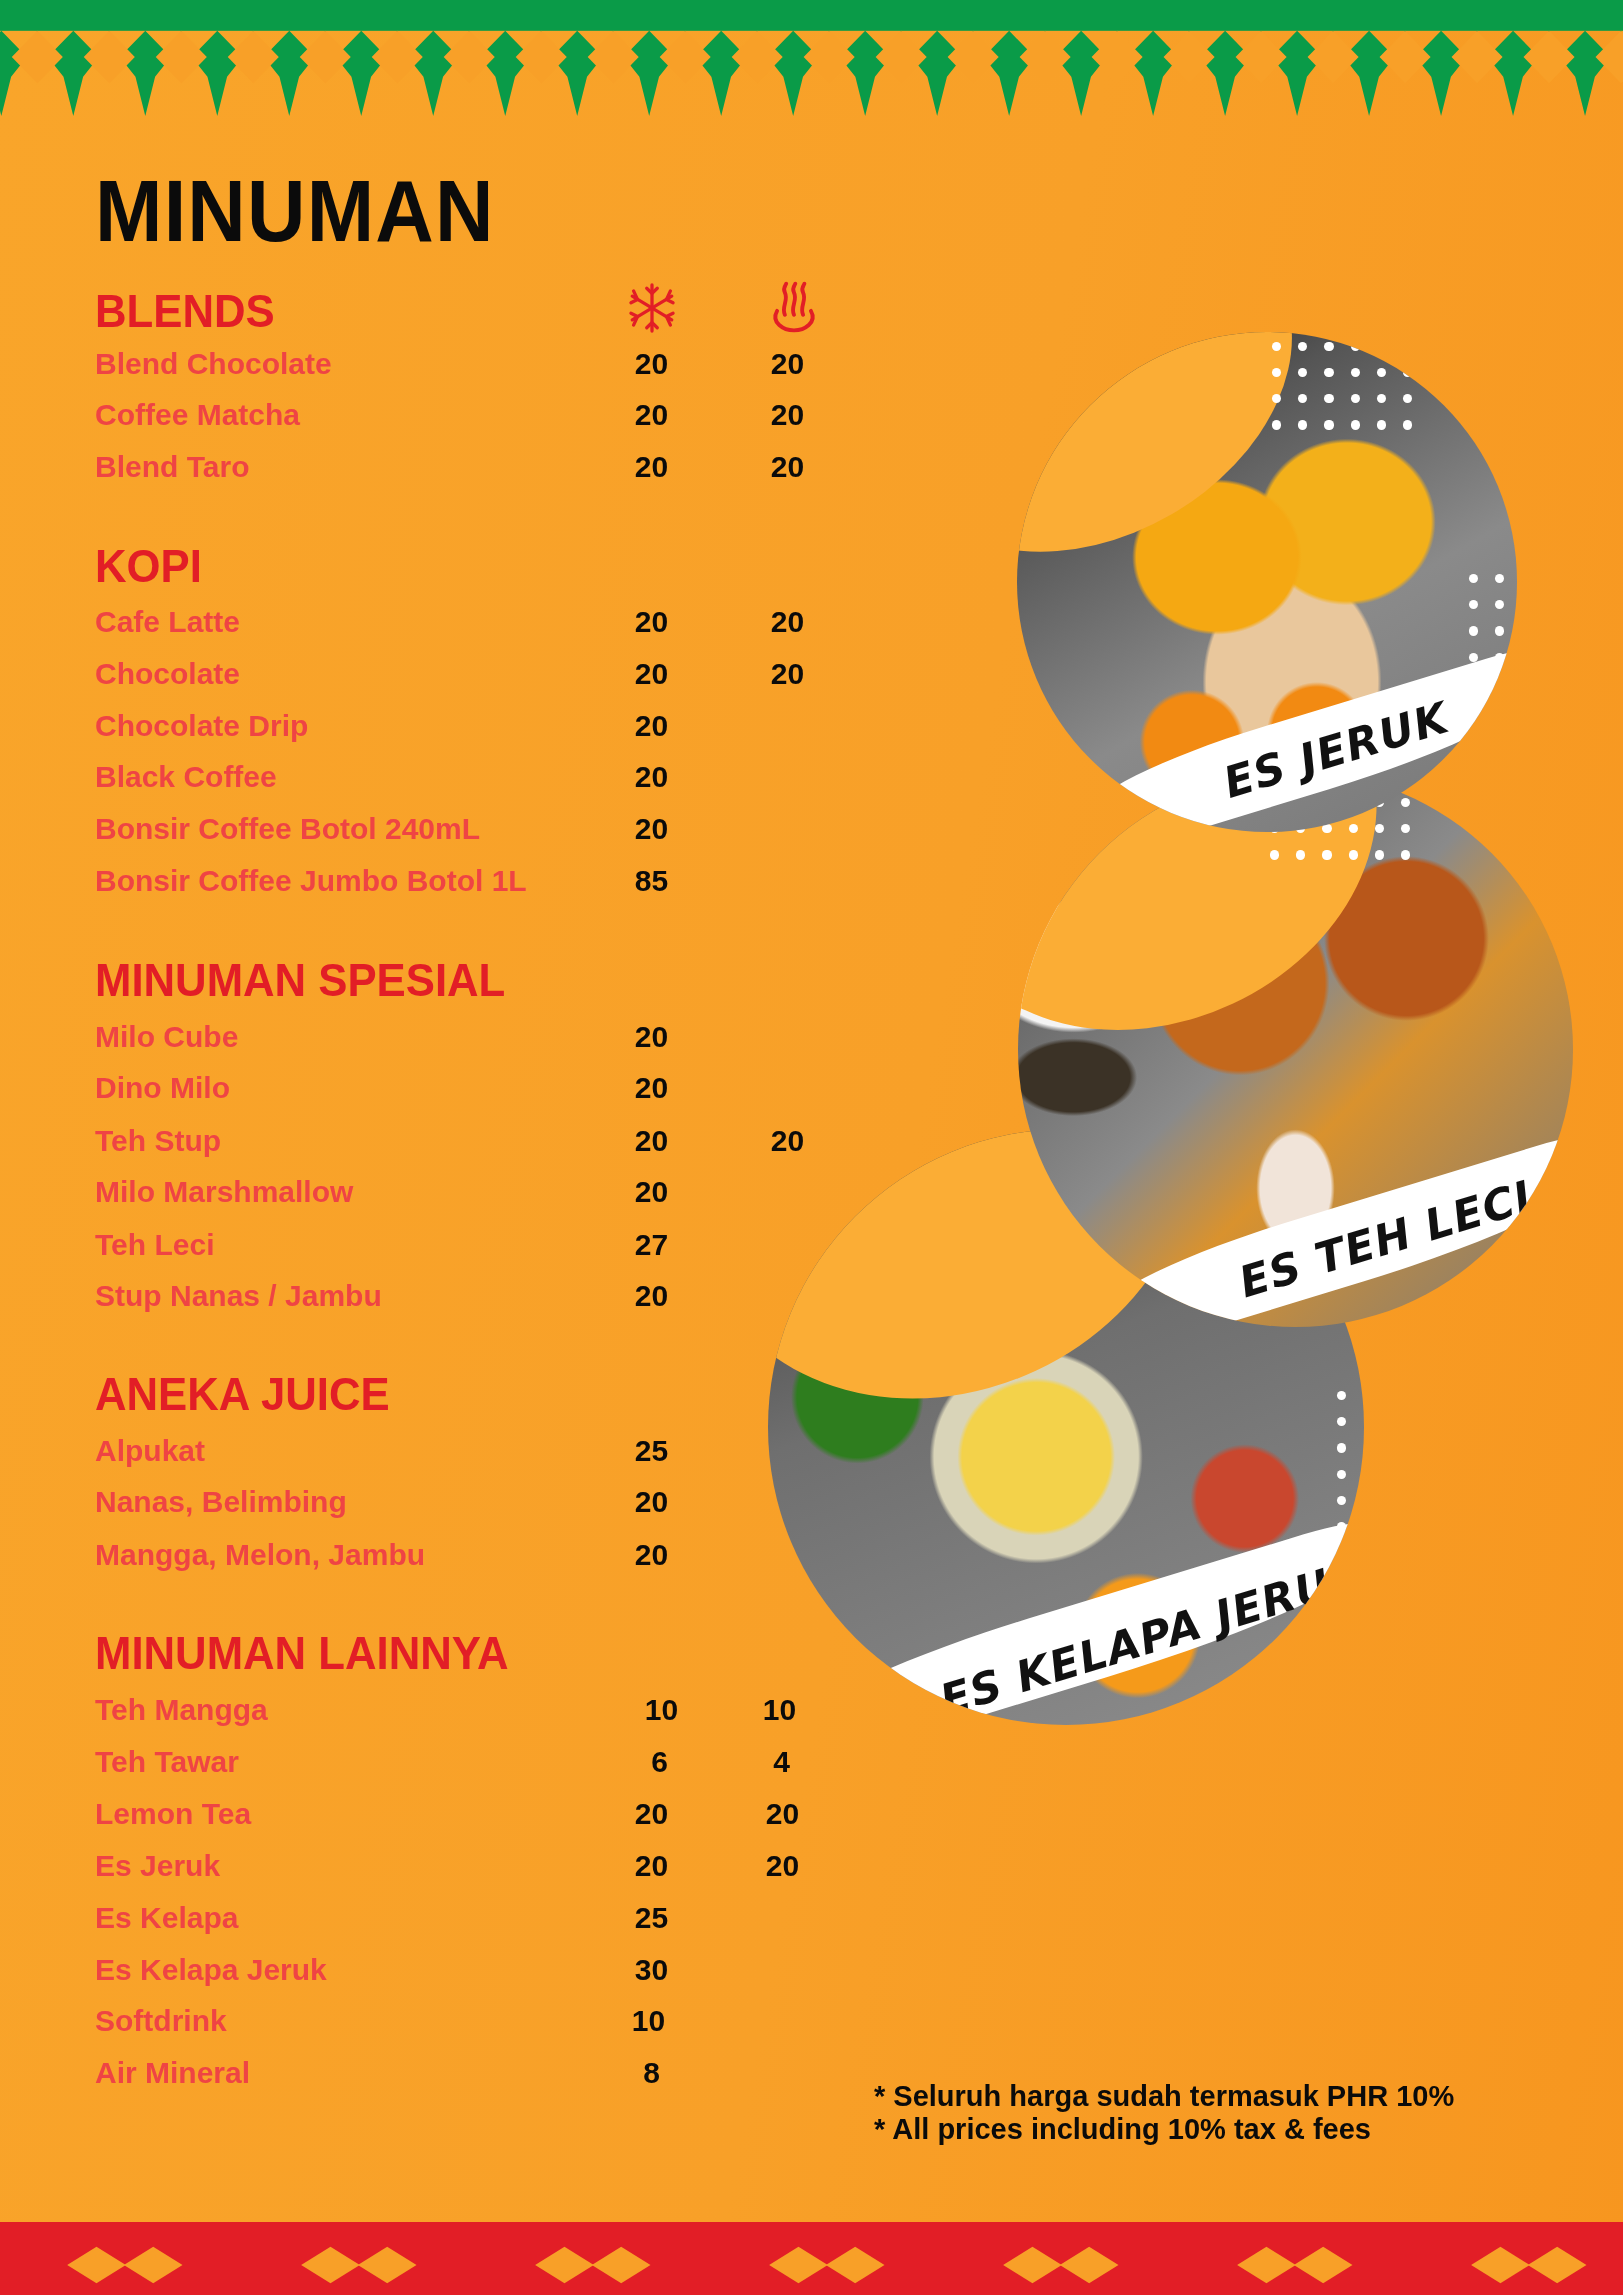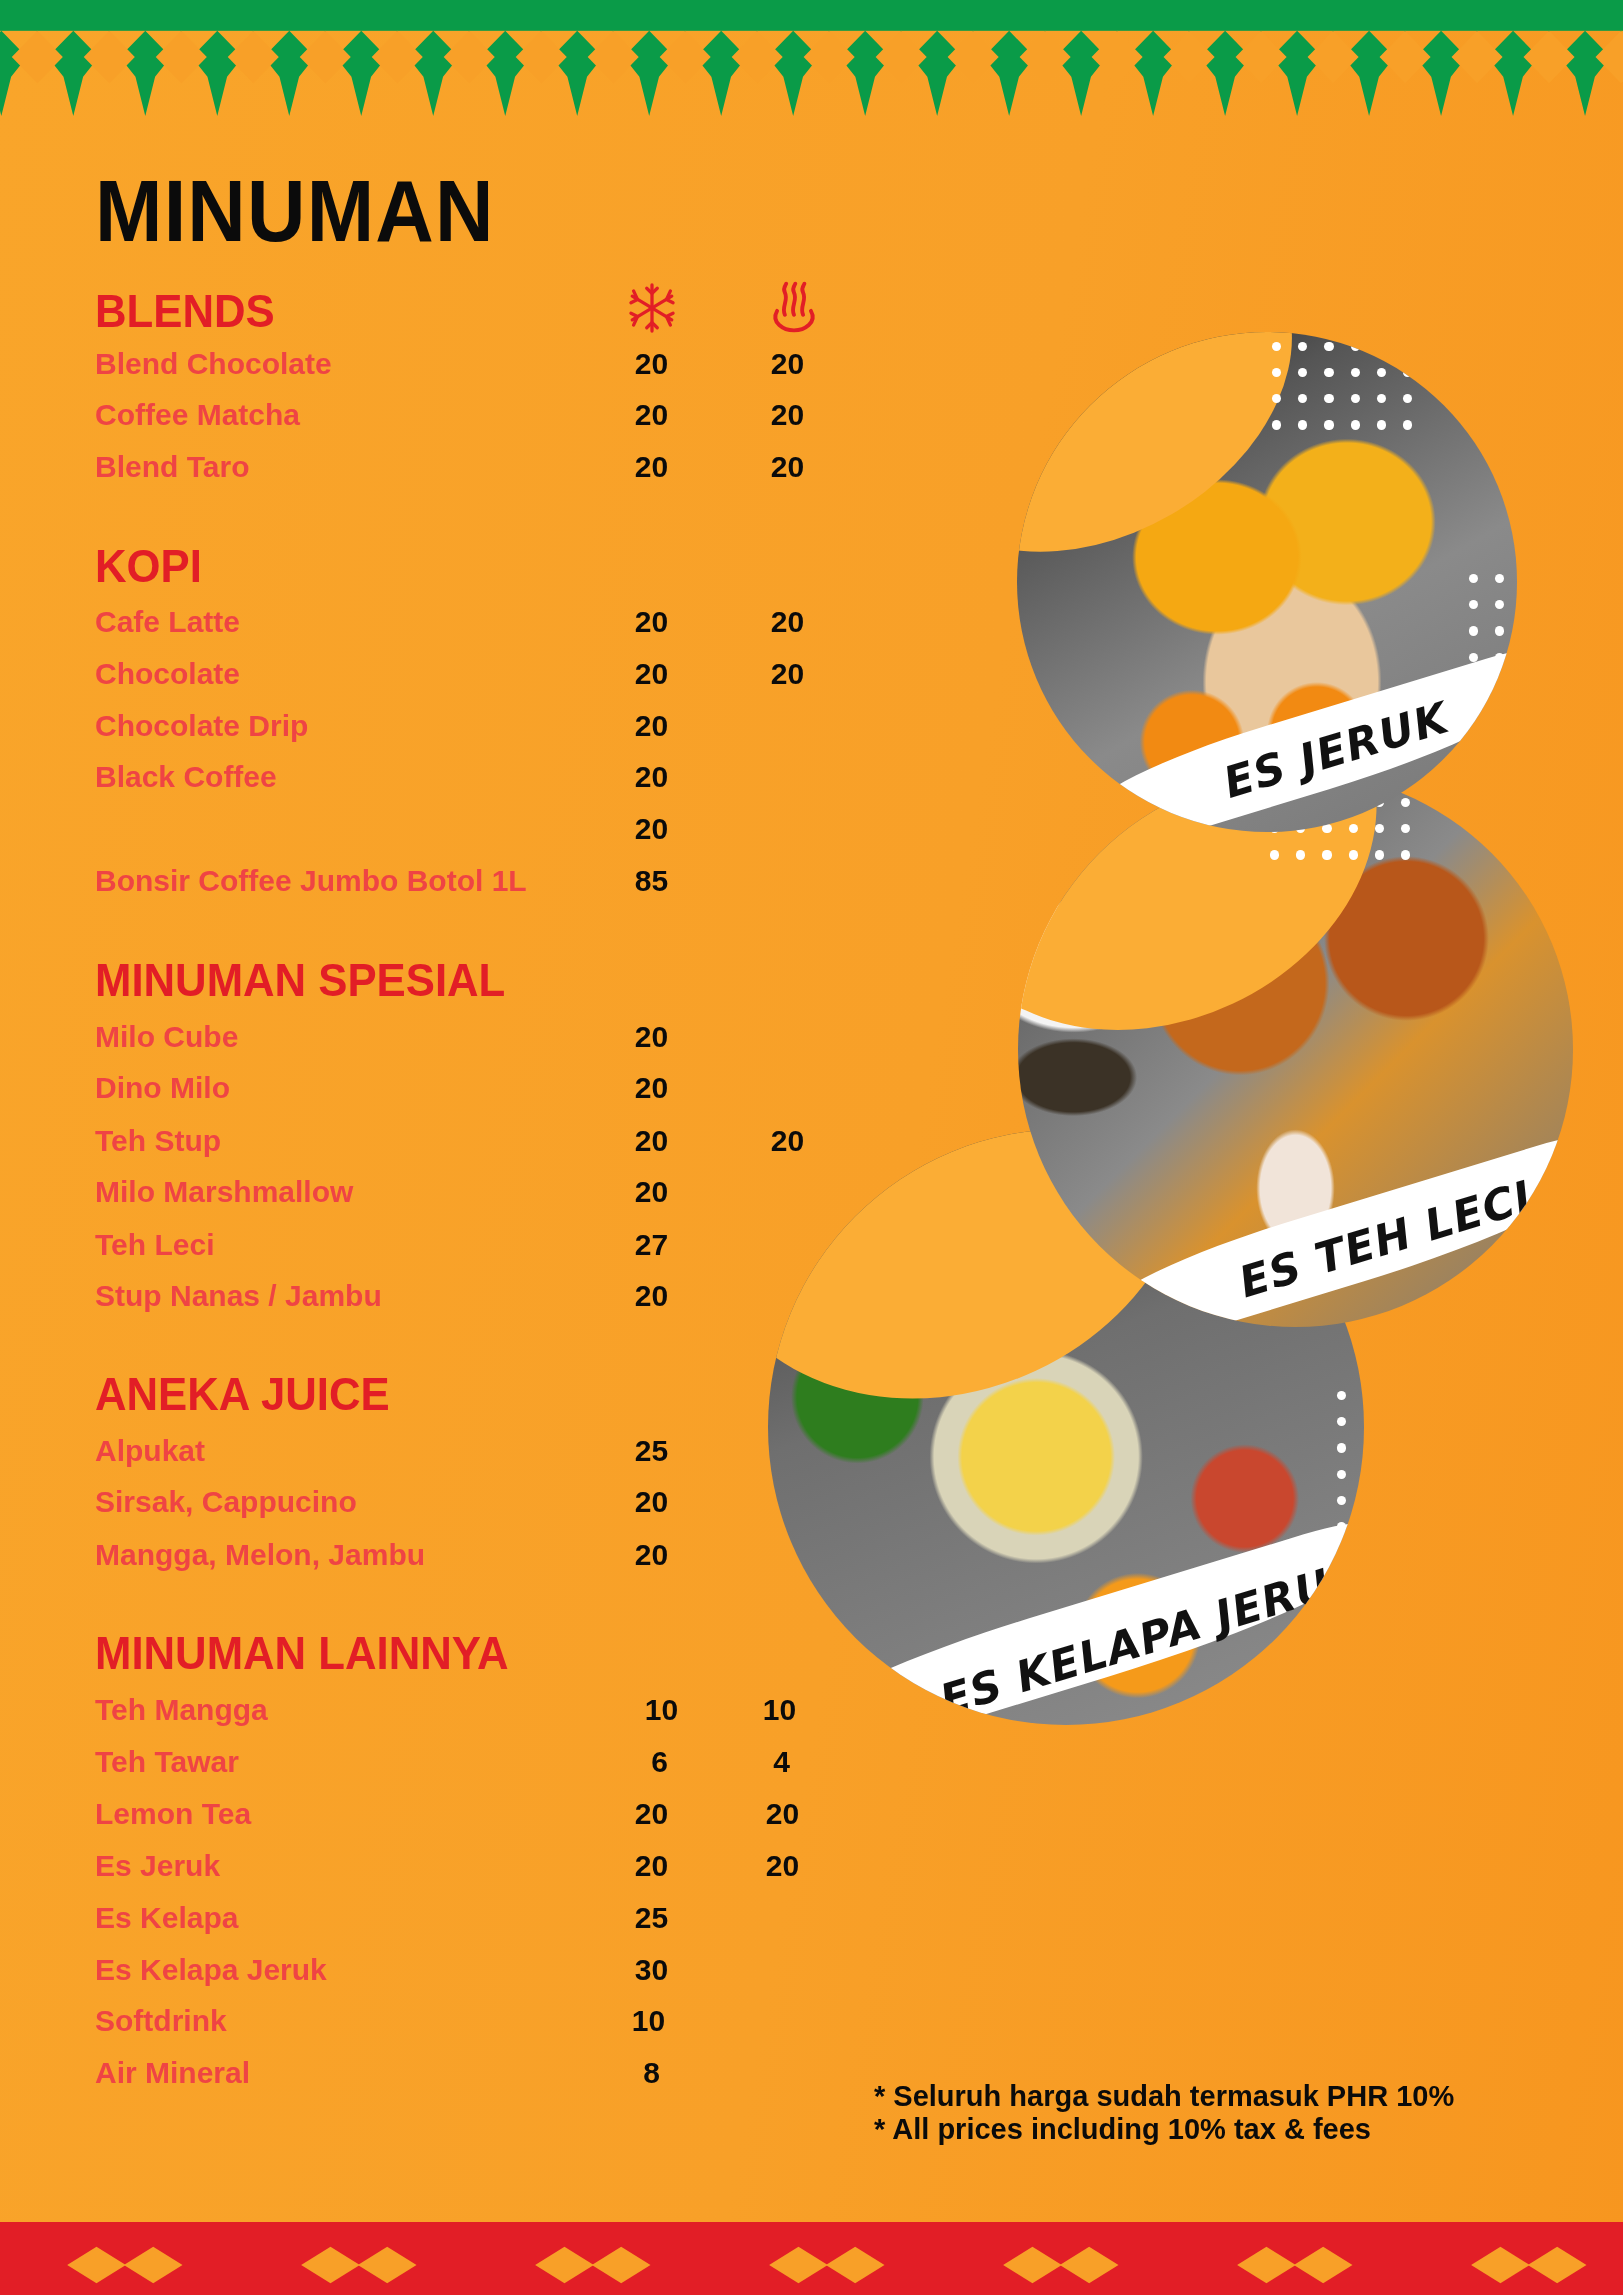--- a/index.html
+++ b/index.html
@@ -178,20 +178,21 @@
     <span class="name">Chocolate Drip</span>
     <span class="p1">20</span>
     <span class="p2"></span>
   </div>
 <div class="row" style="top:757px">
     <span class="name">Black Coffee</span>
     <span class="p1">20</span>
     <span class="p2"></span>
   </div>
 <div class="row" style="top:809px">
+    <span class="name">Bonsir Coffee Botol 240mL</span>
     <span class="p1">20</span>
     <span class="p2"></span>
   </div>
 <div class="row" style="top:861px">
     <span class="name">Bonsir Coffee Jumbo Botol 1L</span>
     <span class="p1">85</span>
     <span class="p2"></span>
   </div>
 
 <div class="section-title" style="top:957px">MINUMAN SPESIAL</div>
@@ -226,21 +227,21 @@
     <span class="p2"></span>
   </div>
 
 <div class="section-title" style="top:1371px">ANEKA JUICE</div>
 <div class="row" style="top:1431px">
     <span class="name">Alpukat</span>
     <span class="p1">25</span>
     <span class="p2"></span>
   </div>
 <div class="row" style="top:1482px">
-    <span class="name">Sirsak, Cappucino</span>
+    <span class="name">Nanas, Belimbing</span>
     <span class="p1">20</span>
     <span class="p2"></span>
   </div>
 <div class="row" style="top:1535px">
     <span class="name">Mangga, Melon, Jambu</span>
     <span class="p1">20</span>
     <span class="p2"></span>
   </div>
 
 <div class="section-title" style="top:1630px">MINUMAN LAINNYA</div>

